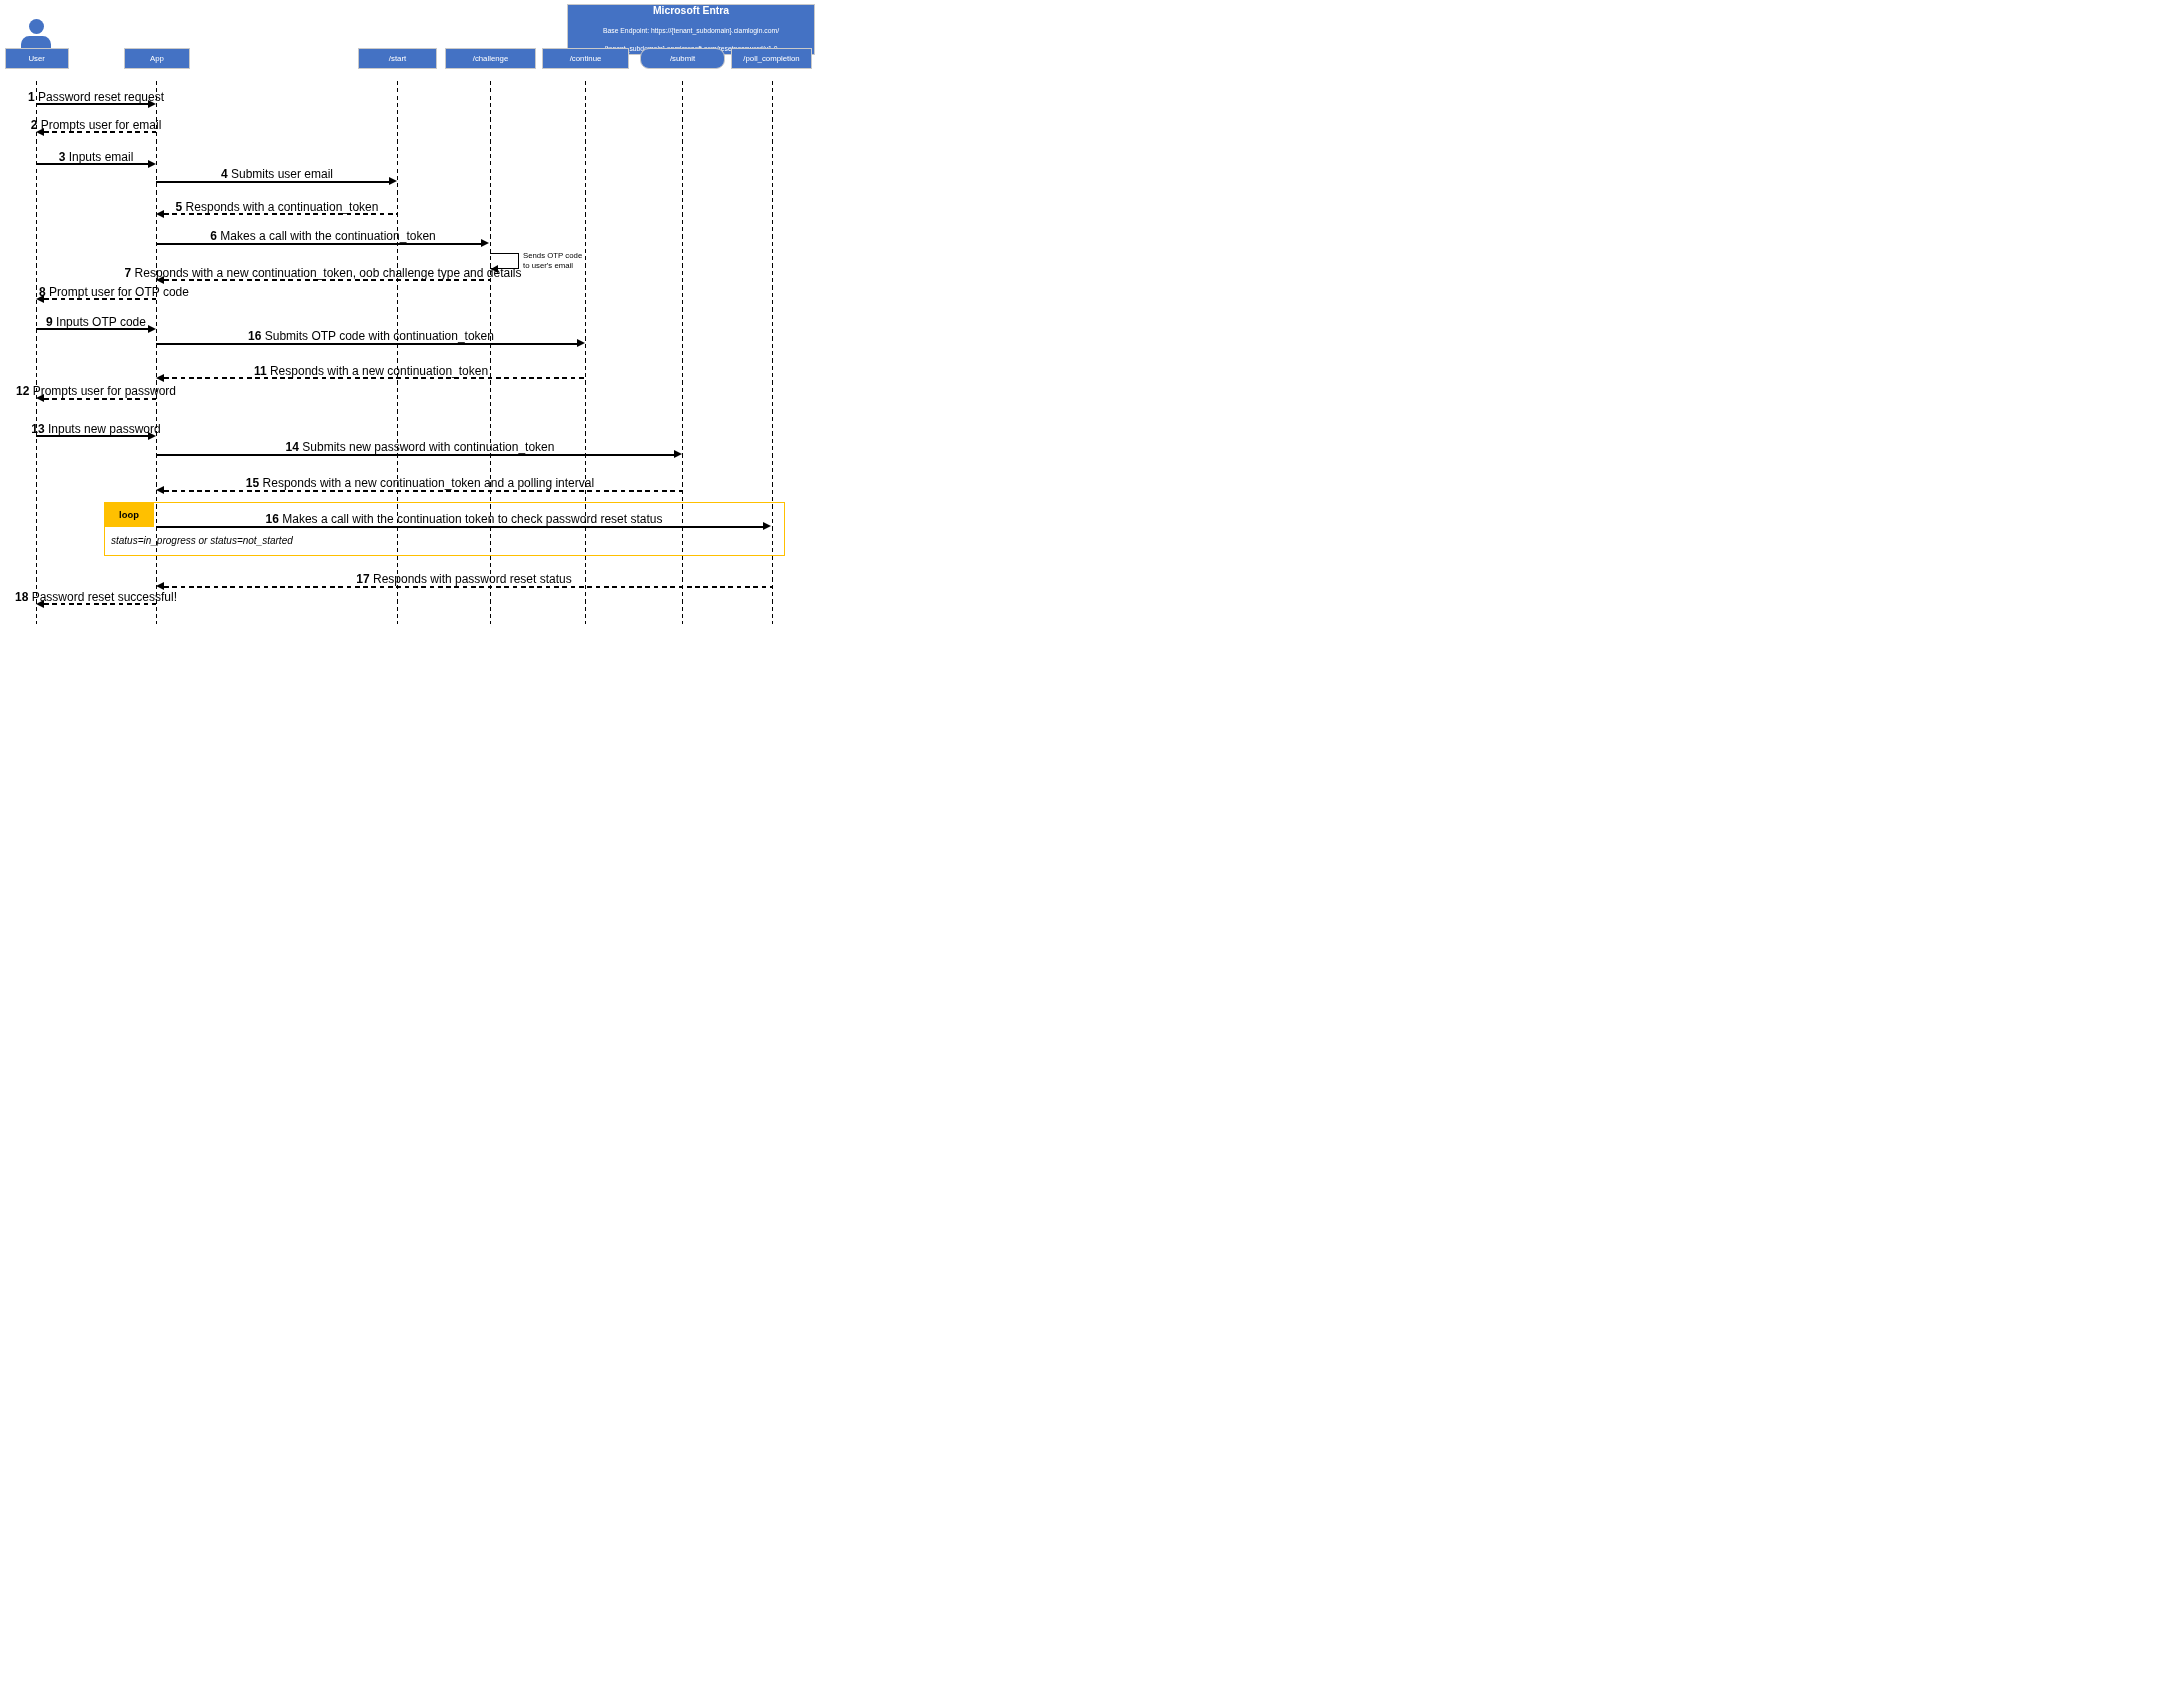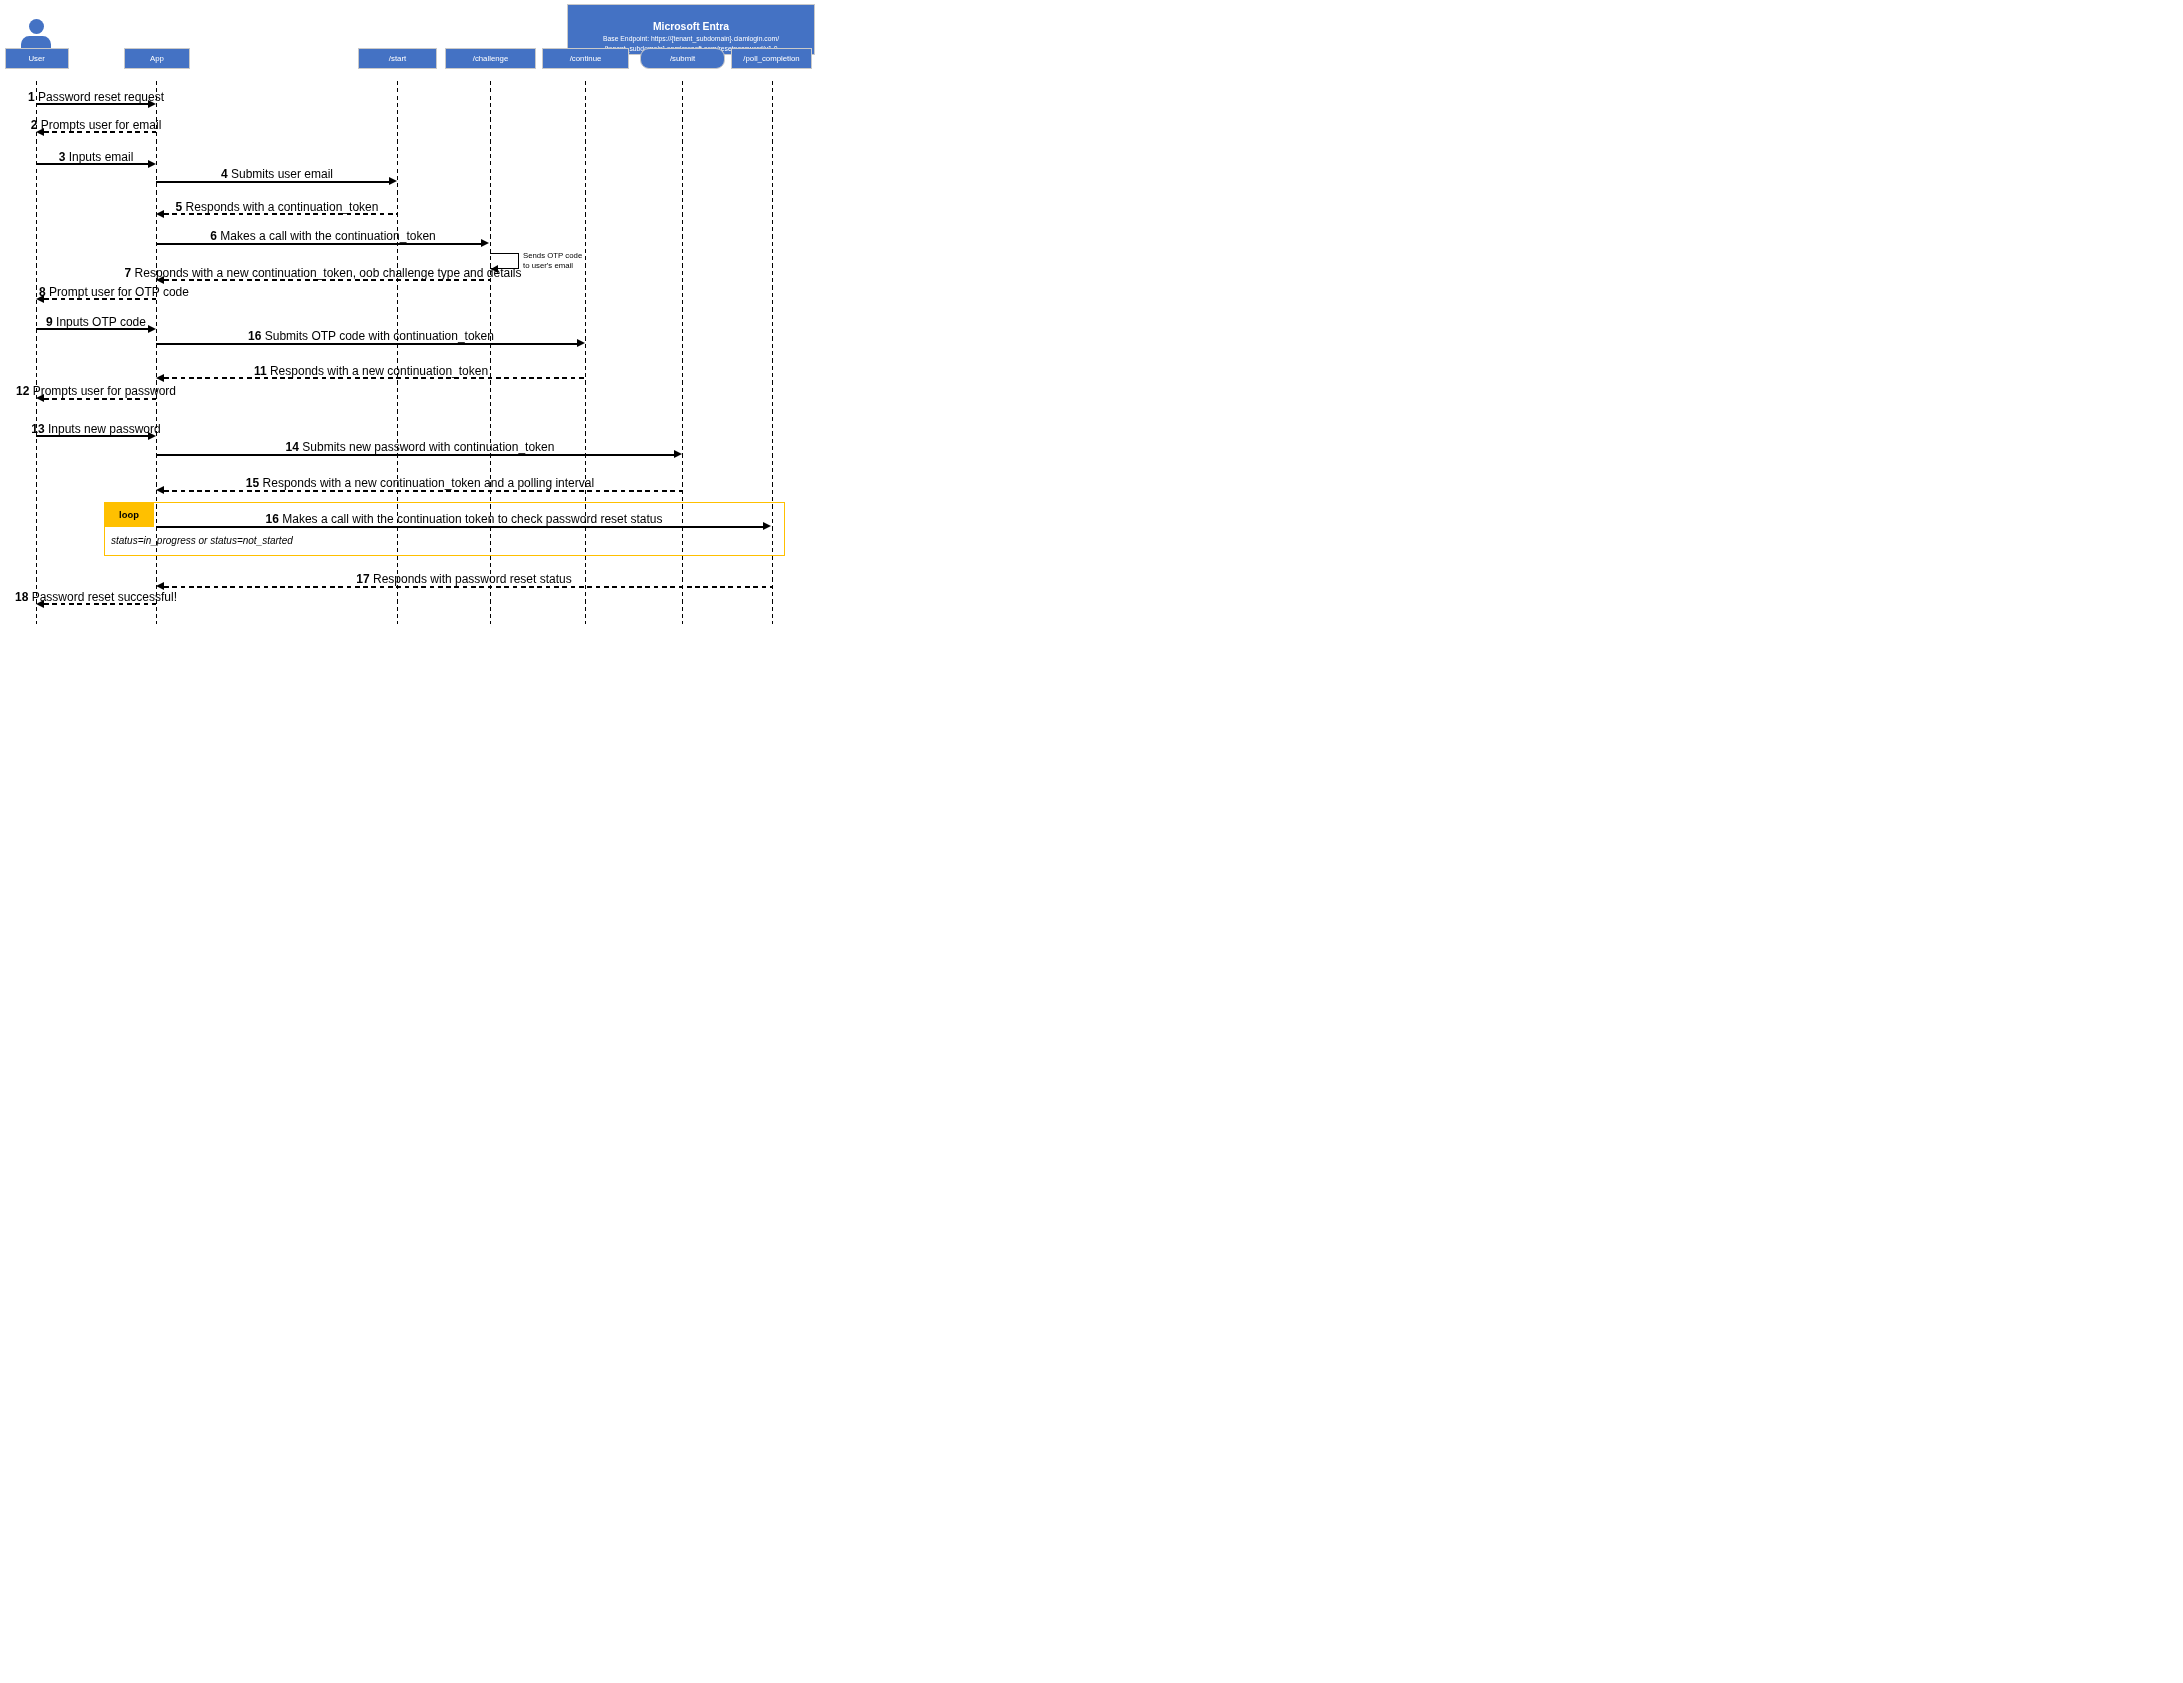--- a/index.html
+++ b/index.html
@@ -11,21 +11,21 @@
     position:absolute;top:48px;height:21.4px;
     background:#4472C4;border:0.5px solid #c9c9c9;box-sizing:border-box;
     color:#fff;font-size:7.8px;display:flex;align-items:center;justify-content:center;
     white-space:nowrap;
   }
 
   
   #entra-box{
     position:absolute;left:567px;top:3.6px;width:248px;height:51px;
     background:#4472C4;border:0.5px solid #c9c9c9;box-sizing:border-box;
-    color:#fff;text-align:center;display:flex;flex-direction:column;justify-content:flex-end;
+    color:#fff;text-align:center;display:flex;flex-direction:column;justify-content:space-between;
   }
   #entra-title{font-size:10.4px;font-weight:bold;margin-bottom:2.1px;}
   .entra-endpoint{font-size:6.8px;line-height:1.45;}
 
   
   #user-icon{position:absolute;left:0;top:0;width:73px;height:57px;}
   #user-icon .head{position:absolute;left:29px;top:19px;width:15px;height:15px;border-radius:50%;background:#4472C4;}
   #user-icon .body{position:absolute;left:21.4px;top:36px;width:30px;height:17px;background:#4472C4;border-radius:8.3px 8.3px 0 0;}
 
   

